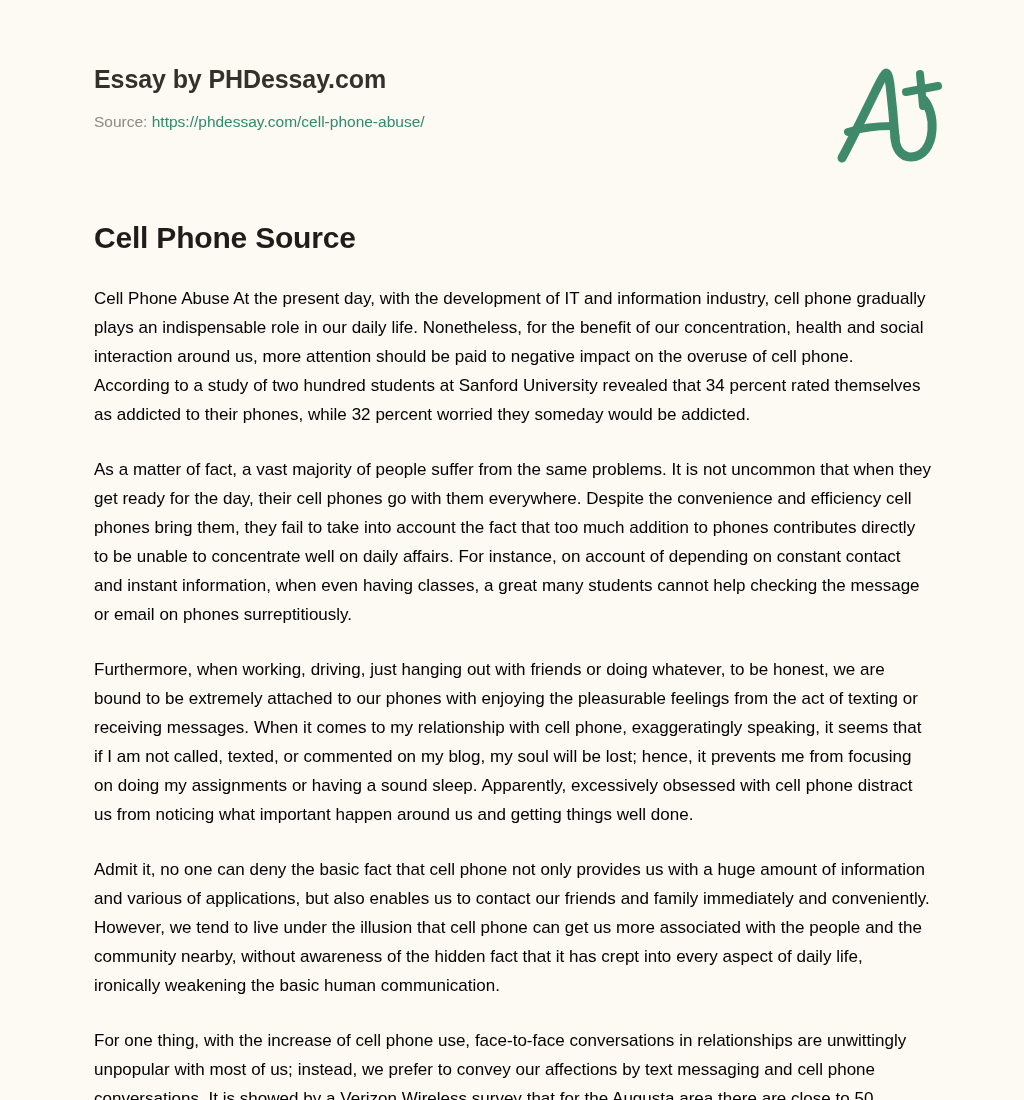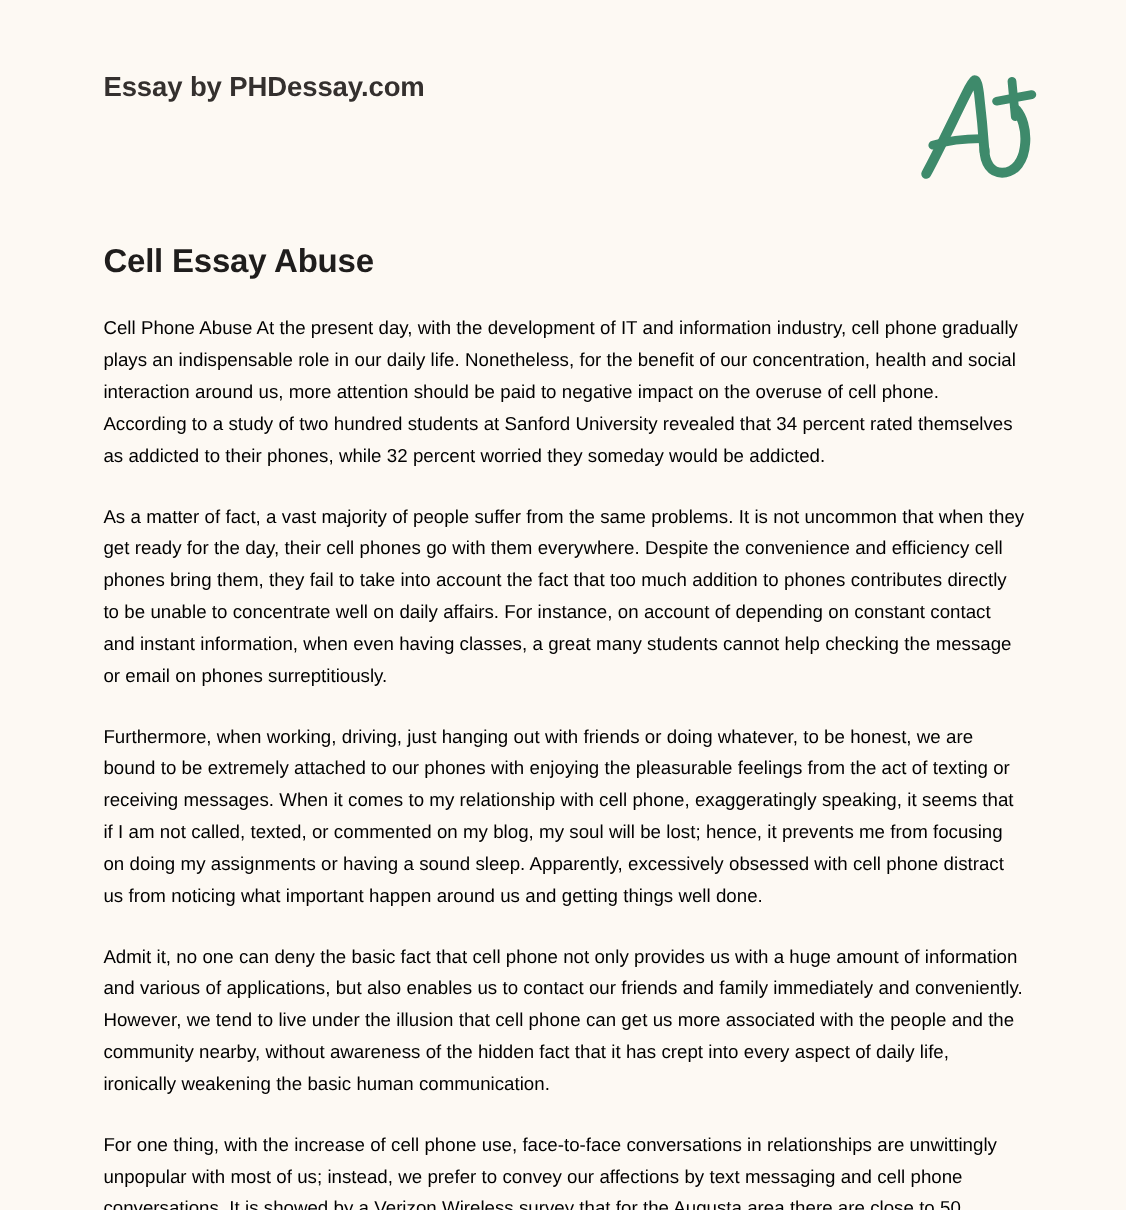--- a/index.html
+++ b/index.html
@@ -91,35 +91,39 @@
   }
   .para:last-child { margin-bottom: 0; }
 </style>
 </head>
 <body>
 
 <div class="page">
 
   <div class="header">
     <div class="brand-line">Essay by PHDessay.com</div>
+    <div class="source-line">
+      <span class="source-label">Source:</span>
+      <span class="source-url">https://phdessay.com/cell-phone-abuse/</span>
+    </div>
   </div>
 
   <div class="logo">
     <svg viewBox="0 0 120 104" xmlns="http://www.w3.org/2000/svg">
       <g fill="none" stroke="#3e8a6b" stroke-linecap="round" stroke-linejoin="round">
         <path d="M14 96 C 24 78, 38 48, 50 24 C 53 18, 56 12, 58 11 C 60 11, 61 16, 62 23 C 64 40, 66 62, 67 76" stroke-width="9"></path>
         <path d="M20 70 C 33 66, 50 64, 64 64" stroke-width="8"></path>
         <path d="M67 74 C 67 86, 73 95, 83 95 C 95 95, 103 84, 104 68 C 105 55, 101 44, 96 38" stroke-width="9"></path>
         <path d="M78 30 L 110 24" stroke-width="8"></path>
         <path d="M92 12 L 95 44" stroke-width="8"></path>
       </g>
     </svg>
   </div>
 
-  <div class="doc-title">Cell Essay Abuse</div>
+  <div class="doc-title">Cell Phone Source</div>
 
   <div class="body-copy">
     <p class="para">Cell Phone Abuse At the present day, with the development of IT and information industry, cell phone gradually plays an indispensable role in our daily life. Nonetheless, for the benefit of our concentration, health and social interaction around us, more attention should be paid to negative impact on the overuse of cell phone. According to a study of two hundred students at Sanford University revealed that 34 percent rated themselves as addicted to their phones, while 32 percent worried they someday would be addicted.</p>
     <p class="para">As a matter of fact, a vast majority of people suffer from the same problems. It is not uncommon that when they get ready for the day, their cell phones go with them everywhere. Despite the convenience and efficiency cell phones bring them, they fail to take into account the fact that too much addition to phones contributes directly to be unable to concentrate well on daily affairs. For instance, on account of depending on constant contact and instant information, when even having classes, a great many students cannot help checking the message or email on phones surreptitiously.</p>
     <p class="para">Furthermore, when working, driving, just hanging out with friends or doing whatever, to be honest, we are bound to be extremely attached to our phones with enjoying the pleasurable feelings from the act of texting or receiving messages. When it comes to my relationship with cell phone, exaggeratingly speaking, it seems that if I am not called, texted, or commented on my blog, my soul will be lost; hence, it prevents me from focusing on doing my assignments or having a sound sleep. Apparently, excessively obsessed with cell phone distract us from noticing what important happen around us and getting things well done.</p>
     <p class="para">Admit it, no one can deny the basic fact that cell phone not only provides us with a huge amount of information and various of applications, but also enables us to contact our friends and family immediately and conveniently. However, we tend to live under the illusion that cell phone can get us more associated with the people and the community nearby, without awareness of the hidden fact that it has crept into every aspect of daily life, ironically weakening the basic human communication.</p>
     <p class="para">For one thing, with the increase of cell phone use, face-to-face conversations in relationships are unwittingly unpopular with most of us; instead, we prefer to convey our affections by text messaging and cell phone conversations. It is showed by a Verizon Wireless survey that for the Augusta area there are close to 50 percent of its customers send and receive more than 100 text messages a week. " Moreover, Rick Pukis, an associate professor of communication at Augusta State University, says that texting may affect the way we interact with each other.</p>
 
   </div>
 

